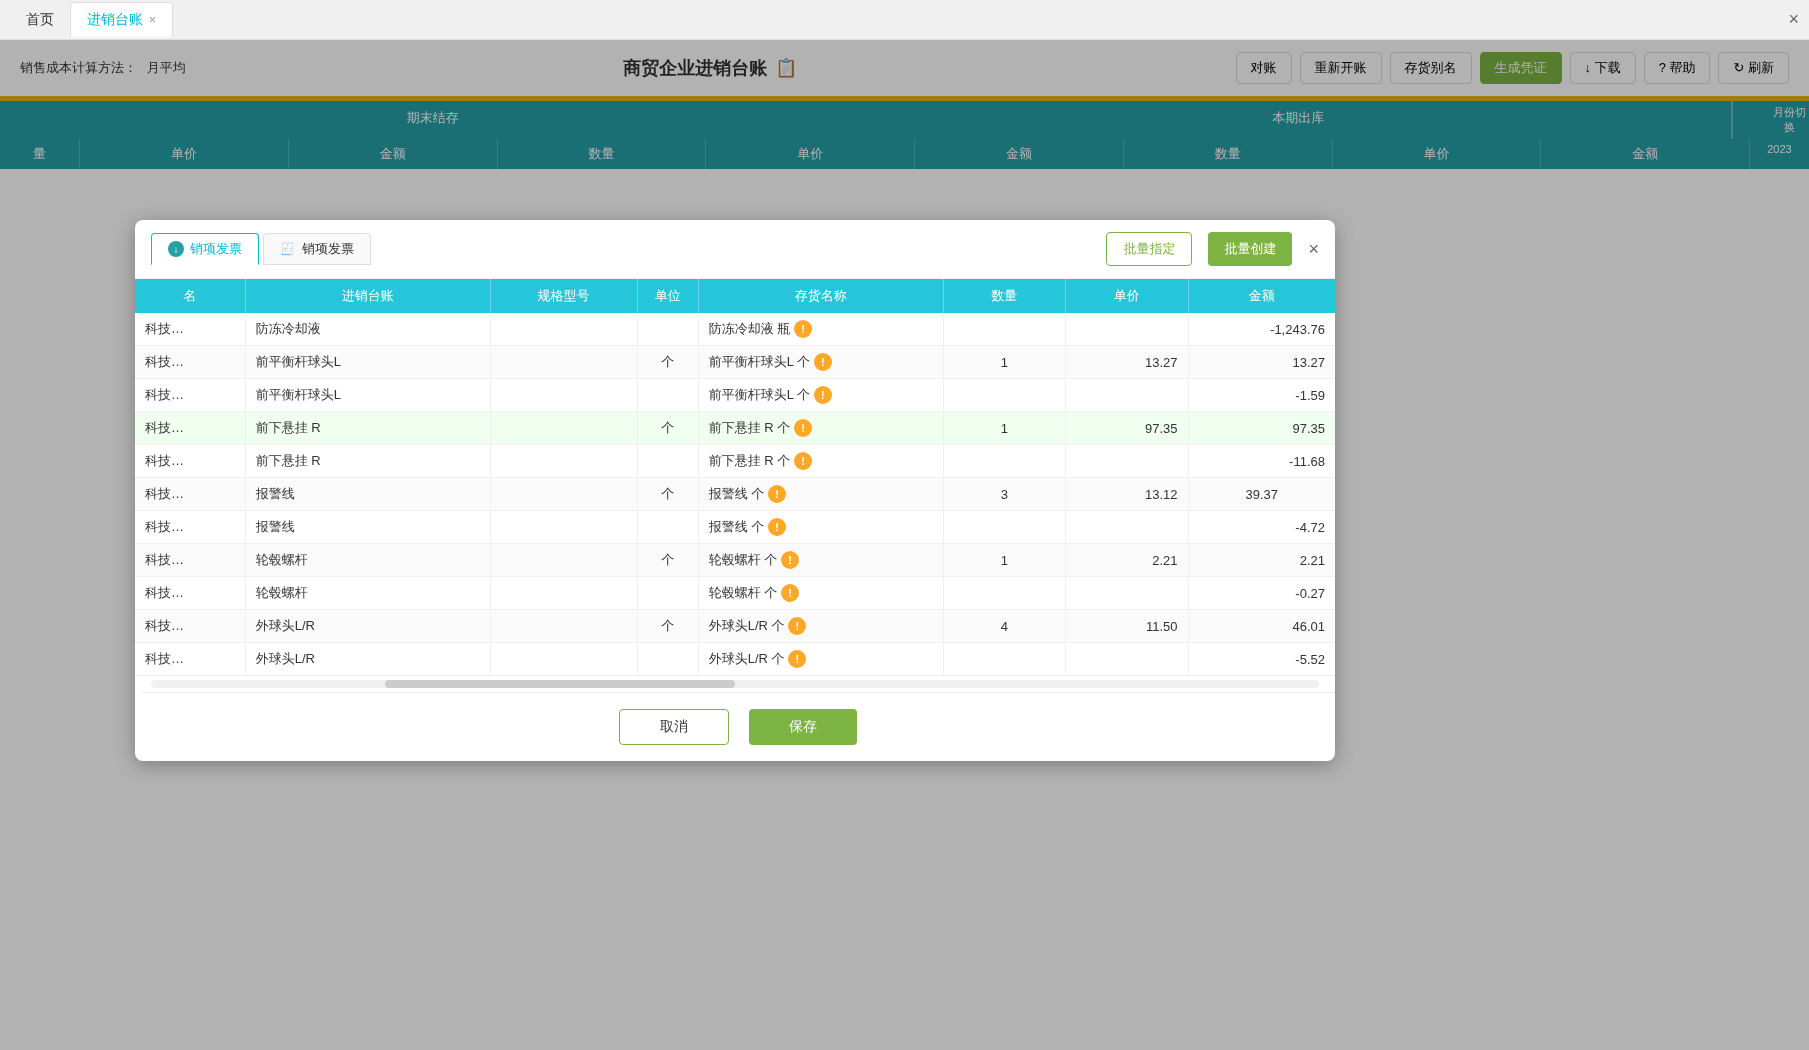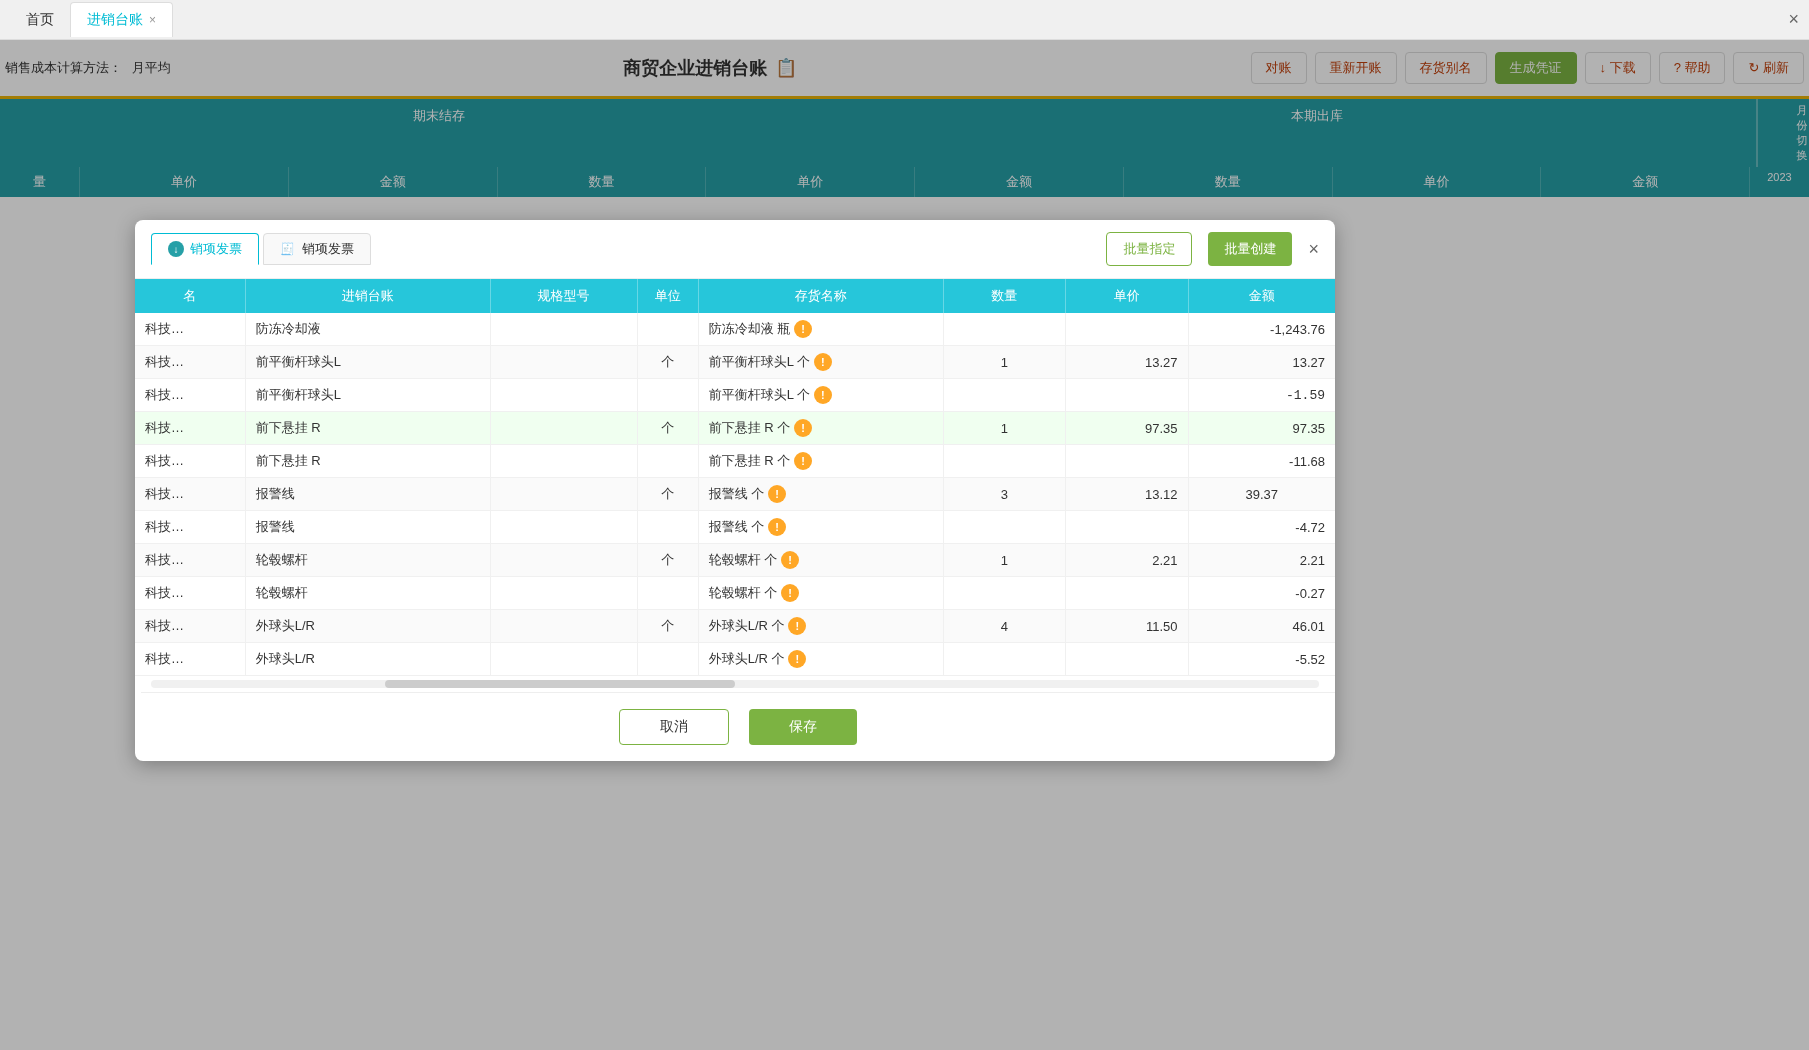--- a/index.html
+++ b/index.html
@@ -19,27 +19,27 @@
       display: flex; align-items: center; gap: 6px;
     }
     .tab-close { color: #999; cursor: pointer; font-size: 12px; }
     .window-close { margin-left: auto; font-size: 18px; cursor: pointer; color: #666; }
 
     
     .main-content { background: #fff; height: calc(1050px - 40px); position: relative; overflow: hidden; }
 
     
     .top-toolbar {
-      display: flex; align-items: center; padding: 12px 5px; background: #fff;
-      border-bottom: 3px solid #eab308;
+      display: flex; align-items: center; padding: 12px 20px; background: #fff;
+      border-bottom: 5px solid #eab308;
     }
     .cost-method { font-size: 13px; color: #333; }
     .app-title { flex: 1; text-align: center; font-size: 18px; font-weight: bold; color: #333; display: flex; align-items: center; justify-content: center; gap: 8px; }
     .toolbar-btns { display: flex; gap: 8px; align-items: center; }
-    .btn { padding: 6px 14px; border-radius: 4px; border: 1px solid #ddd; cursor: pointer; font-size: 13px; background: #fff; color: #c2410c; }
+    .btn { padding: 6px 14px; border-radius: 4px; border: 1px solid #ddd; cursor: pointer; font-size: 13px; background: #fff; color: #000000; }
     .btn-primary { background: #7cb342; color: #fff; border-color: #7cb342; }
     .btn-icon { display: flex; align-items: center; gap: 4px; }
 
     
     .modal-backdrop {
       position: absolute; top: 0; left: 0; width: 100%; height: 100%;
       background: rgba(0,0,0,0.3); z-index: 100;
     }
 
     
@@ -142,21 +142,21 @@
       <button class="btn btn-primary">生成凭证</button>
       <button class="btn btn-icon">↓ 下载</button>
       <button class="btn btn-icon">? 帮助</button>
       <button class="btn btn-icon">↻ 刷新</button>
     </div>
   </div>
 
   <div style="background:#26a0a7; display:flex; color:#fff; padding: 0 0;">
     <div style="flex:1; text-align:center; padding:8px 0;">期末结存</div>
     <div style="flex:1; text-align:center; padding:8px 0; border-right:1px solid rgba(255,255,255,0.3);">本期出库</div>
-    <div style="width:52px; border-left:1px solid rgba(255,255,255,0.3);padding-left:37px;">
+    <div style="width:77px; border-left:1px solid rgba(255,255,255,0.3);padding-left:37px;">
       <div style="font-size:11px; text-align:center; padding:4px 0;">月份切换</div>
     </div>
   </div>
 
   <div style="background:#26a0a7; display:flex; color:#fff;">
     <div style="width:80px; text-align:center; padding:6px 0; border-right:1px solid rgba(255,255,255,0.2);">量</div>
     <div style="flex:1; text-align:center; padding:6px 0; border-right:1px solid rgba(255,255,255,0.2);">单价</div>
     <div style="flex:1; text-align:center; padding:6px 0; border-right:1px solid rgba(255,255,255,0.2);">金额</div>
     <div style="flex:1; text-align:center; padding:6px 0; border-right:1px solid rgba(255,255,255,0.2);">数量</div>
     <div style="flex:1; text-align:center; padding:6px 0; border-right:1px solid rgba(255,255,255,0.2);">单价</div>
@@ -236,21 +236,21 @@
       <td class="col-name">科技…</td>
       <td class="col-product">前平衡杆球头L</td>
       <td class="col-spec"></td>
       <td class="col-unit" style="text-align:center;"></td>
       <td class="col-stock">
         <span>前平衡杆球头L 个</span>
         <span class="warning-icon">!</span>
       </td>
       <td class="col-qty" style="text-align:center;"></td>
       <td class="col-price" style="text-align:right;"></td>
-      <td class="col-amount negative" style="text-align:right;font-family:Liberation Mono, monospace;">-1.59</td>
+      <td class="col-amount negative" style="text-align:right;">-1.59</td>
     </tr>
             <tr class="highlighted">
       <td class="col-name">科技…</td>
       <td class="col-product">前下悬挂 R</td>
       <td class="col-spec"></td>
       <td class="col-unit" style="text-align:center;">个</td>
       <td class="col-stock">
         <span>前下悬挂 R 个</span>
         <span class="warning-icon">!</span>
       </td>

